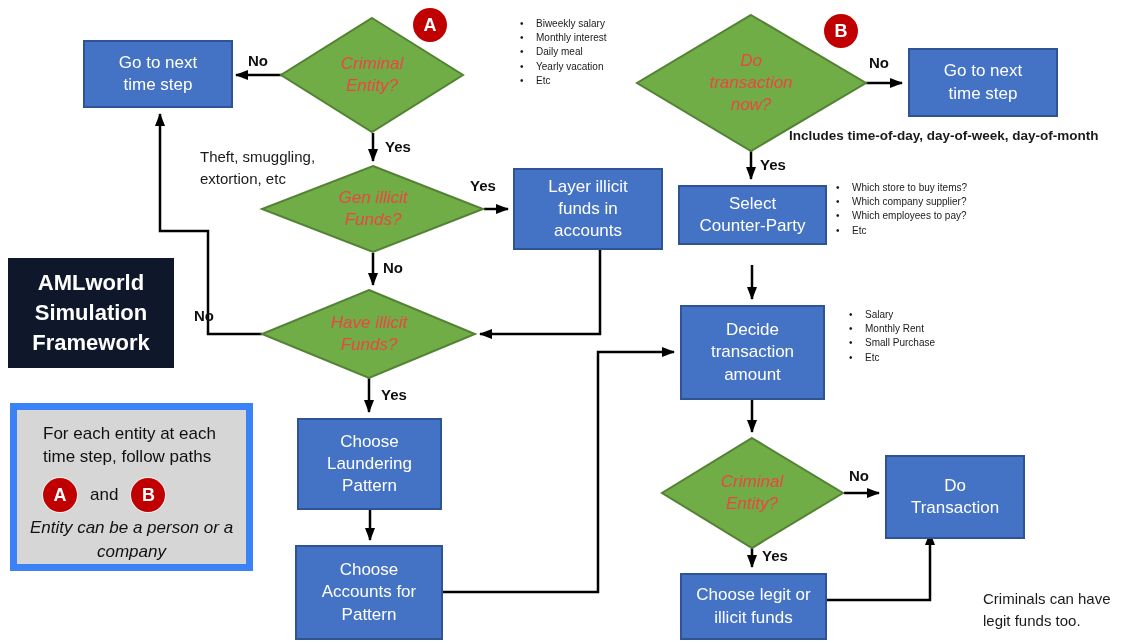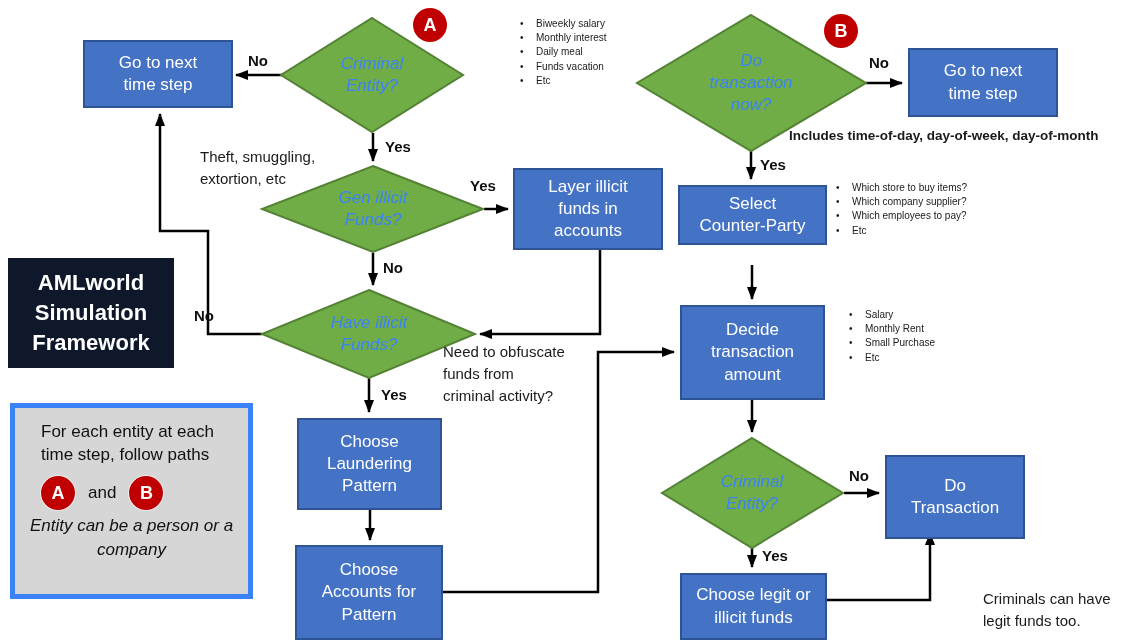--- a/index.html
+++ b/index.html
@@ -9,21 +9,21 @@
   }
   svg.layer { position:absolute; left:0; top:0; width:1125px; height:644px; }
   .process {
     position:absolute; background:#4472C4; border:2px solid #2E5496; box-sizing:border-box;
     color:#fff; font-size:17px; line-height:1.3; text-align:center;
     display:flex; align-items:center; justify-content:center; padding:8px 14px;
   }
   .process.narrowpad { padding:0 18px; }
   .process.widepad { padding:0 20px; }
   .dlabel {
-    position:absolute; color:#3b82f6; font-style:italic; font-size:17px; line-height:1.28;
+    position:absolute; color:#ef4444; font-style:italic; font-size:17px; line-height:1.28;
     display:flex; align-items:center; justify-content:center; text-align:center;
   }
   .elabel { position:absolute; font-weight:bold; font-size:15px; color:#101010; }
   .note { position:absolute; font-size:15px; line-height:1.45; color:#1a1a1a; white-space:pre-line; }
   .note-bold { position:absolute; font-size:13.5px; font-weight:bold; color:#1a1a1a; white-space:pre-line; }
   .blist { position:absolute; margin:0; padding:0; list-style:none; font-size:10px; line-height:1.42; color:#1a1a1a; }
   .blist li { padding-left:20px; position:relative; }
   .blist li::before { content:"•"; position:absolute; left:4px; }
   .badge {
     position:absolute; width:34px; height:34px; border-radius:50%;
@@ -31,22 +31,22 @@
     display:flex; align-items:center; justify-content:center;
     box-shadow:0 0 0 1px rgba(255,255,255,0.6);
   }
   .badge.inline { position:static; flex:0 0 34px; }
   .titlebox {
     position:absolute; left:8px; top:258px; width:166px; height:110px;
     background:#0f172a; color:#fff; font-weight:bold; font-size:22px; line-height:1.35;
     display:flex; align-items:center; justify-content:center; text-align:center;
   }
   .legend {
-    position:absolute; left:10px; top:403px; width:243px; height:196px;
-    background:#D6D6D6; border:5px solid #3b82f6; box-sizing:border-box;
+    position:absolute; left:10px; top:403px; width:243px; height:168px;
+    background:#D6D6D6; border:7px solid #3b82f6; box-sizing:border-box;
     font-size:17px; color:#111;
   }
   .legend .l1 { margin:13px 8px 0 26px; line-height:1.33; }
   .legend .brow { display:flex; align-items:center; gap:13px; margin:10px 0 0 26px; }
   .legend .ital { font-style:italic; text-align:center; margin-top:4px; line-height:1.4; }
 </style>
 </head>
 <body>
 
 <div class="stage">
@@ -109,32 +109,29 @@
   <div class="elabel" style="left:869px; top:54px;">No</div>
   <div class="elabel" style="left:760px; top:156px;">Yes</div>
   <div class="elabel" style="left:849px; top:467px;">No</div>
   <div class="elabel" style="left:762px; top:547px;">Yes</div>
 
   <div class="badge" style="left:413px; top:8px;">A</div>
   <div class="badge" style="left:824px; top:14px;">B</div>
 
   <div class="note" style="left:200px; top:146px;">Theft, smuggling,
 extortion, etc</div>
-  <div class="note" style="left:443px; top:341px;">Need to obfuscate
-funds from
-criminal activity?</div>
   <div class="note-bold" style="left:789px; top:128px;">Includes time-of-day, day-of-week, day-of-month</div>
   <div class="note" style="left:983px; top:588px;">Criminals can have
 legit funds too.</div>
 
   <ul class="blist" style="left:516px; top:17px;">
     <li>Biweekly salary</li>
     <li>Monthly interest</li>
     <li>Daily meal</li>
-    <li>Funds vacation</li>
+    <li>Yearly vacation</li>
     <li>Etc</li>
   </ul>
   <ul class="blist" style="left:832px; top:181px;">
     <li>Which store to buy items?</li>
     <li>Which company supplier?</li>
     <li>Which employees to pay?</li>
     <li>Etc</li>
   </ul>
   <ul class="blist" style="left:845px; top:308px;">
     <li>Salary</li>

